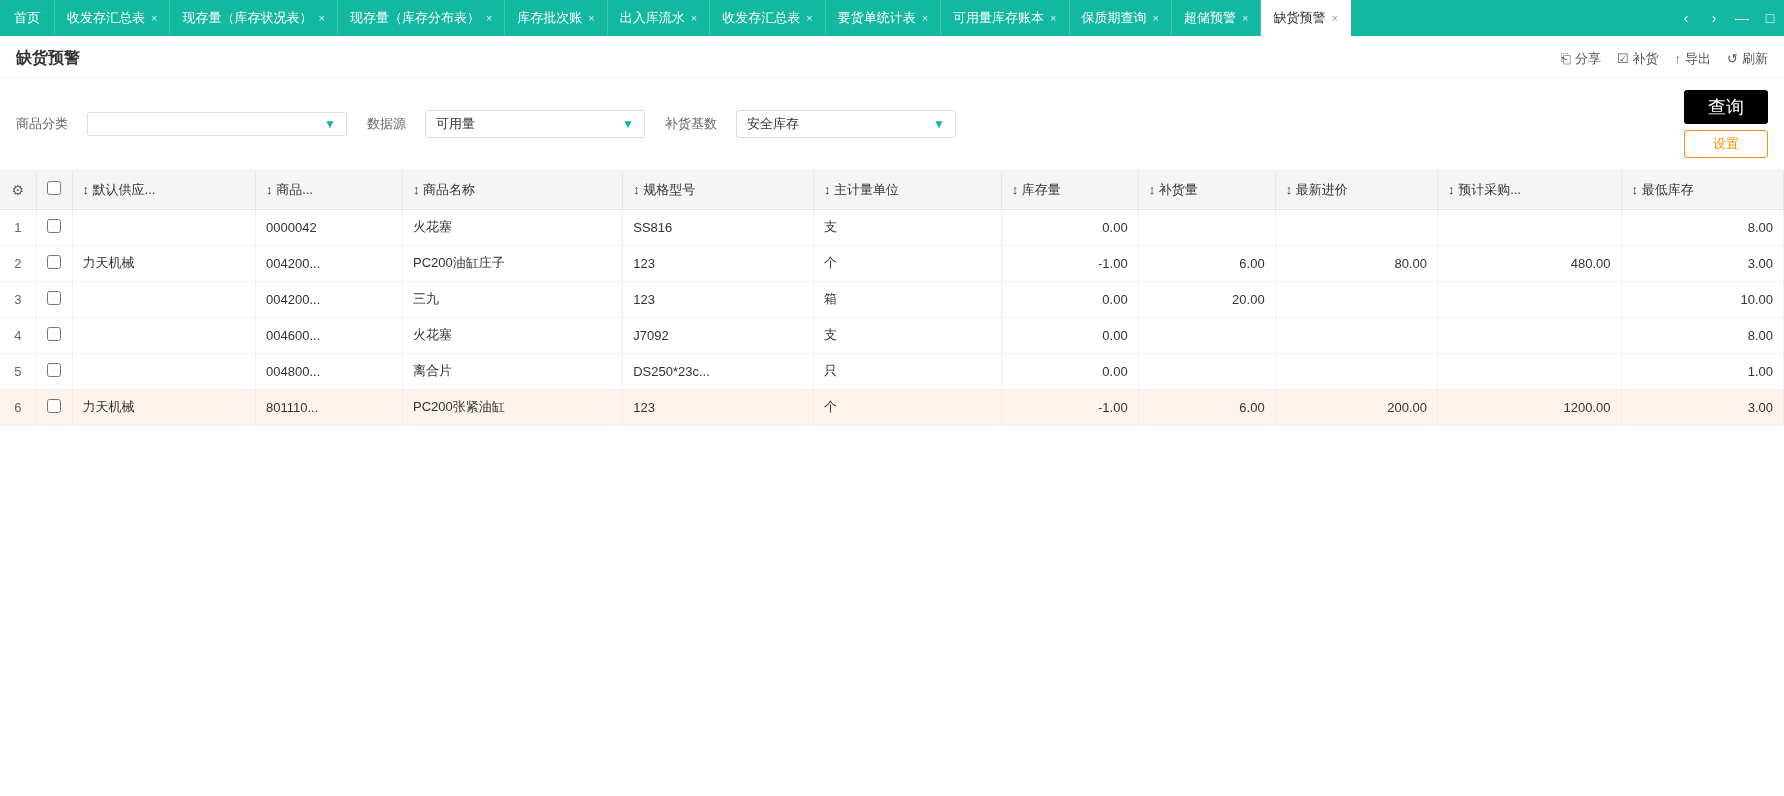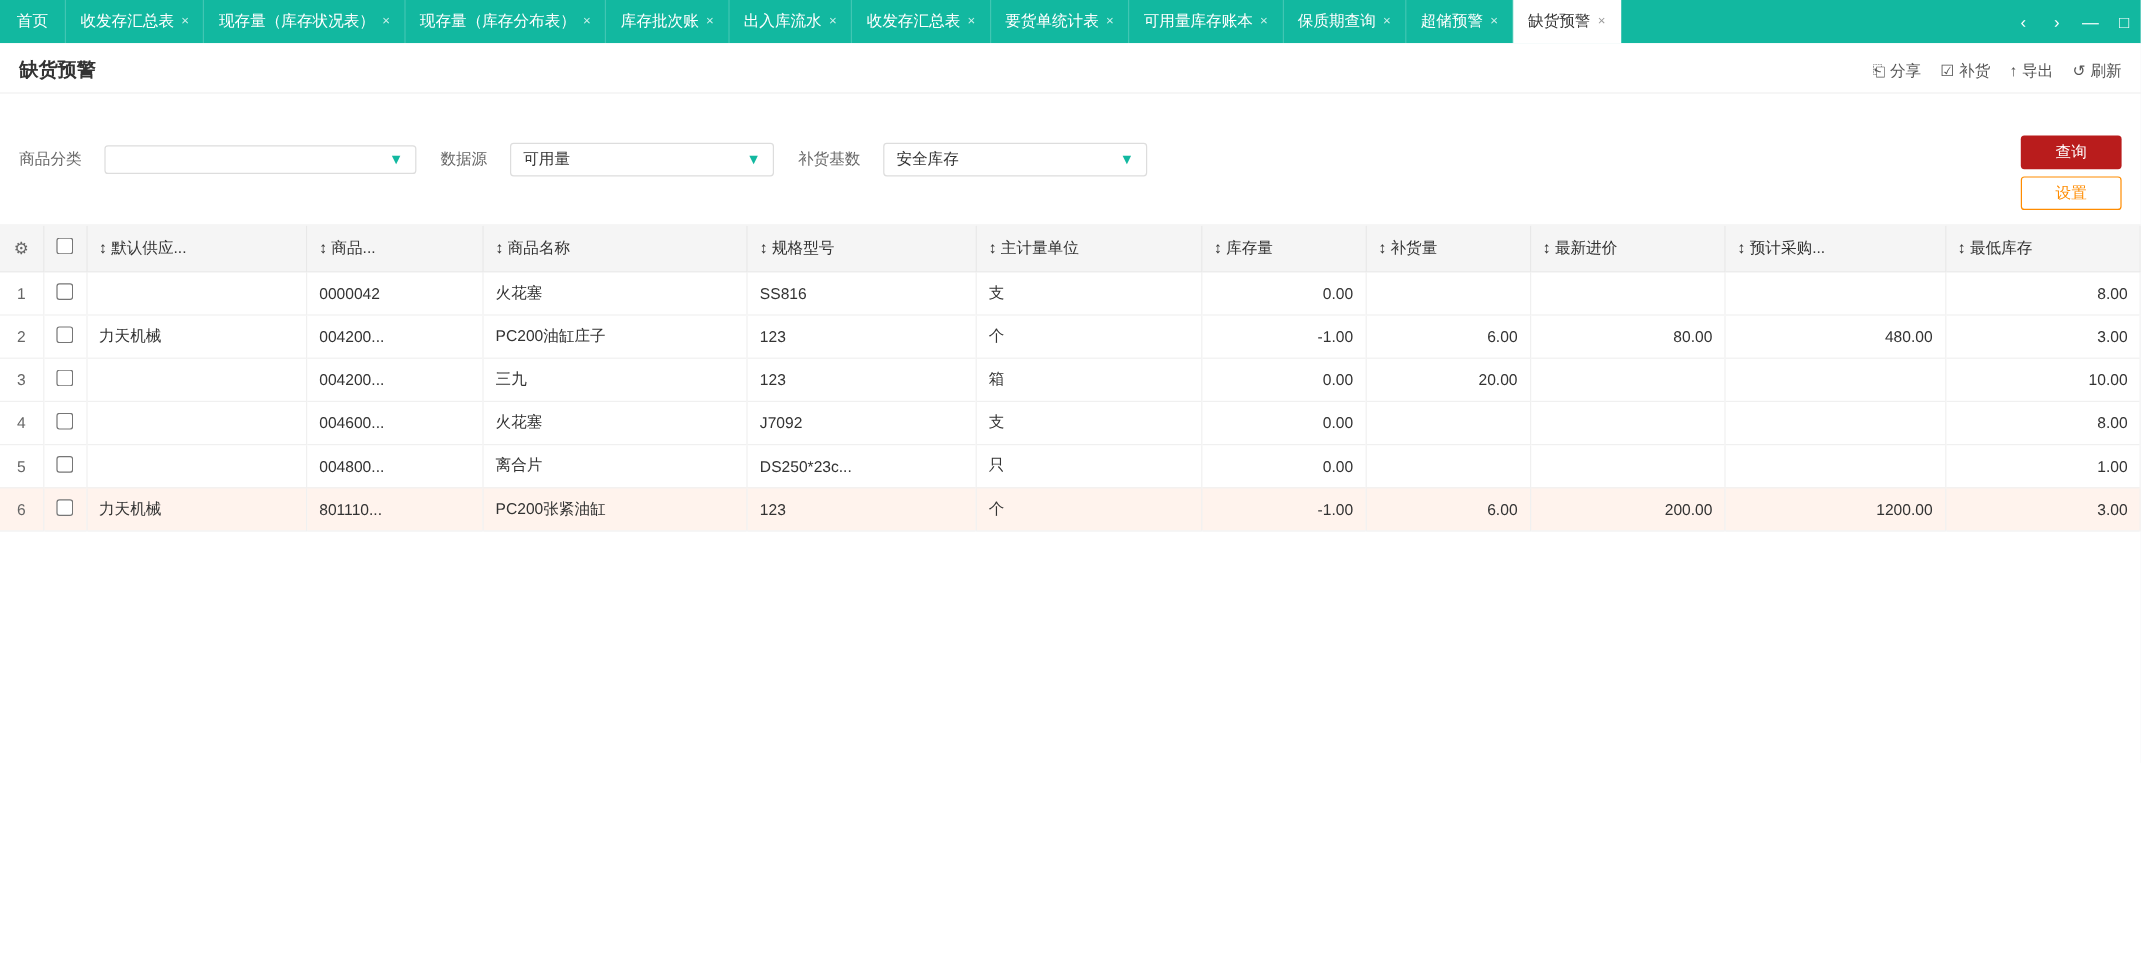--- a/index.html
+++ b/index.html
@@ -125,28 +125,27 @@
     .filter-select-medium { min-width: 220px; }
     .filter-select .arrow { color: #12b8a0; font-size: 12px; }
 
     .filter-actions {
       margin-left: auto;
       display: flex;
       flex-direction: column;
       gap: 6px;
     }
     .btn-query {
-      background: #b91c1c;
+      background: #000000;
       color: #fff;
       border: none;
       border-radius: 3px;
       padding: 5px 18px;
       cursor: pointer;
-      font-size: 13px;
-      margin-top: 23px;
+      font-size: 18px;
     }
     .btn-settings {
       background: #fff;
       color: #ff8c00;
       border: 1px solid #ff8c00;
       border-radius: 3px;
       padding: 4px 28px;
       cursor: pointer;
       font-size: 13px;
     }

